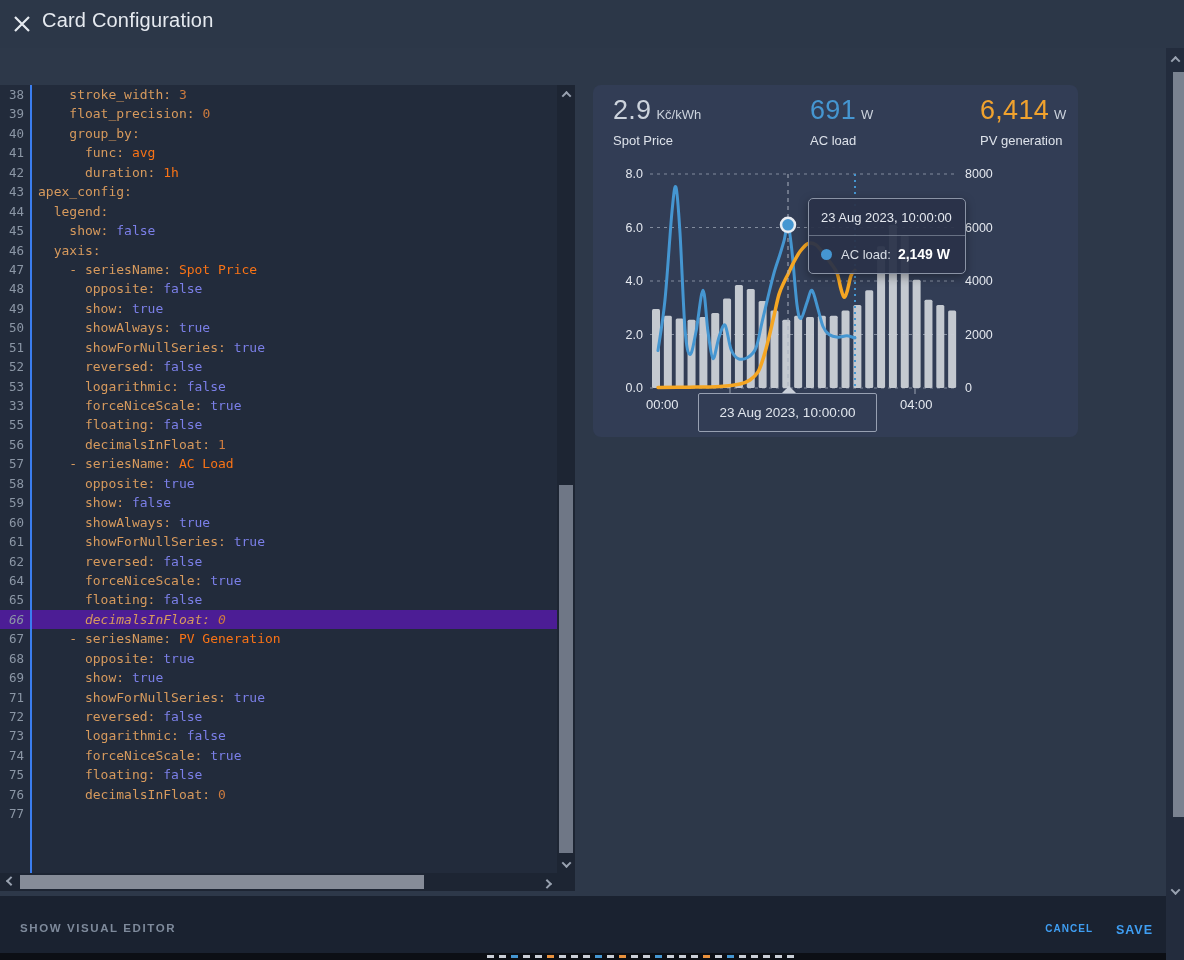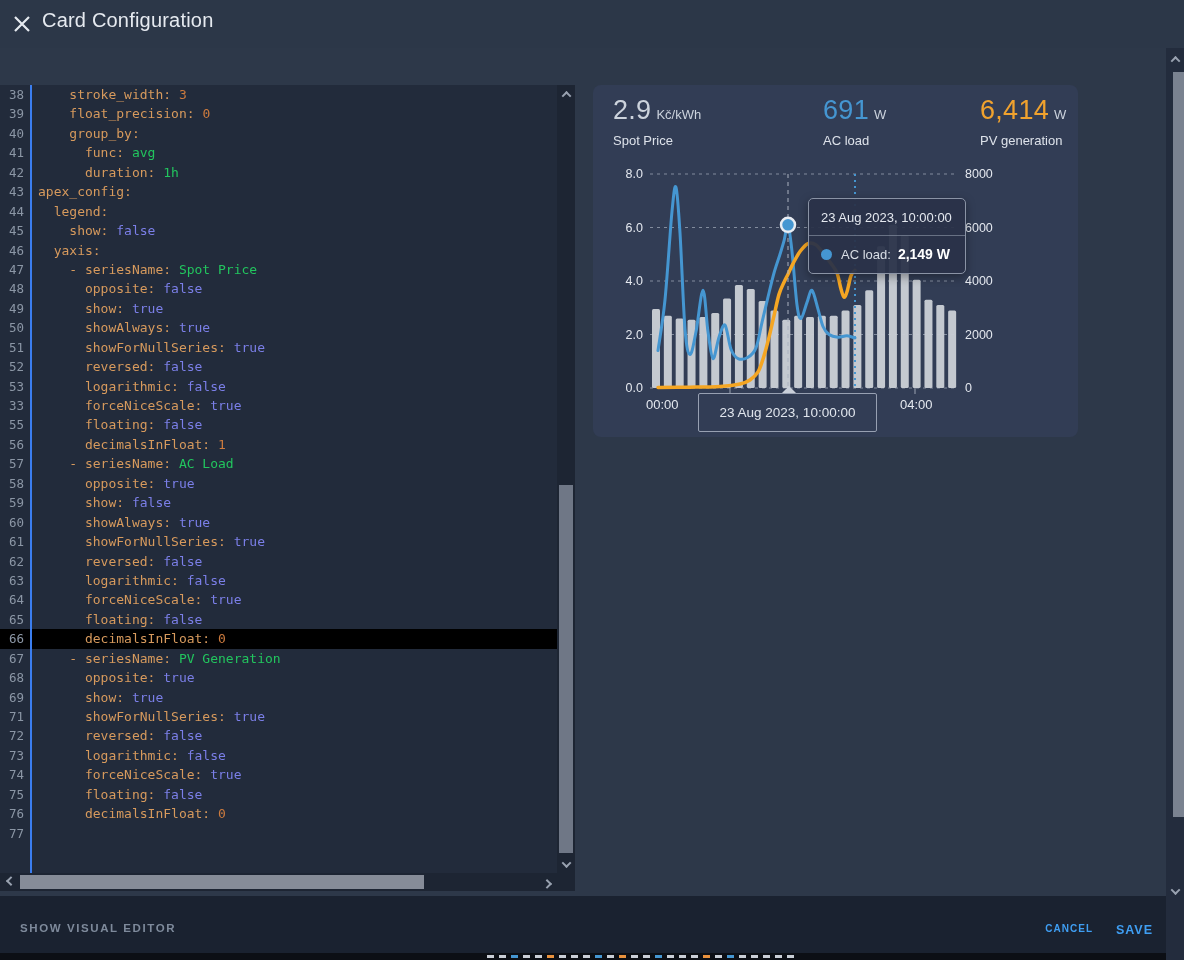--- a/index.html
+++ b/index.html
@@ -11,27 +11,27 @@
   .titlebar { position:absolute; left:0; top:0; width:1184px; height:48px; background:#2c3748; }
   .close-btn { position:absolute; left:8px; top:10px; width:28px; height:28px; cursor:pointer; }
   .close-btn svg { width:100%; height:100%; }
   .page-title { position:absolute; left:42px; top:9px; font-size:20px; color:#e6eaf0; letter-spacing:.2px; }
 
   
   .editor { position:absolute; left:0; top:85px; width:575px; height:788px; background:#222b3b; overflow:hidden; }
   .gutter-accent { position:absolute; left:30px; top:0; width:2px; height:100%; background:#3b7ef0; }
   .code-line { position:relative; height:19.45px; line-height:19.45px; white-space:pre;
                font-family:"DejaVu Sans Mono", monospace; font-size:13px; }
-  .code-line.active { background:#000000; }
+  .code-line.active { background:#4c1d95;font-style:italic; }
   .ln { display:inline-block; width:24px; text-align:right; color:#8b96a5; font-size:12.5px;
         padding-right:0; margin-right:14px; }
   .tok-key { color:#d79a5d; }
   .tok-num { color:#cd7b3e; }
   .tok-bool { color:#7b7fe8; }
-  .tok-str { color:#22c55e; }
+  .tok-str { color:#f97316; }
   .tok-dash { color:#d79a5d; }
 
   
   .vscroll { position:absolute; left:557px; top:85px; width:18px; height:788px; background:#1d2533; }
   .vscroll .thumb { position:absolute; left:2px; width:14px; background:#6f7786; }
   .hscroll { position:absolute; left:0; top:873px; width:575px; height:18px; background:#1d2533; }
   .hscroll .thumb { position:absolute; top:2px; height:14px; background:#868c98; }
   .sb-btn { position:absolute; width:18px; height:18px; display:flex; align-items:center; justify-content:center; cursor:pointer; }
   .chev { width:7px; height:7px; border-left:2px solid #99a2b0; border-top:2px solid #99a2b0; }
   .chev.up { transform:rotate(45deg) translate(1px,1px); }
@@ -120,21 +120,20 @@
         <div class="code-line"><span class="ln">53</span><span>      <span class="tok-key">logarithmic:</span> <span class="tok-bool">false</span></span></div>
         <div class="code-line"><span class="ln">33</span><span>      <span class="tok-key">forceNiceScale:</span> <span class="tok-bool">true</span></span></div>
         <div class="code-line"><span class="ln">55</span><span>      <span class="tok-key">floating:</span> <span class="tok-bool">false</span></span></div>
         <div class="code-line"><span class="ln">56</span><span>      <span class="tok-key">decimalsInFloat:</span> <span class="tok-num">1</span></span></div>
         <div class="code-line"><span class="ln">57</span><span>    <span class="tok-dash">- </span><span class="tok-key">seriesName:</span> <span class="tok-str">AC Load</span></span></div>
         <div class="code-line"><span class="ln">58</span><span>      <span class="tok-key">opposite:</span> <span class="tok-bool">true</span></span></div>
         <div class="code-line"><span class="ln">59</span><span>      <span class="tok-key">show:</span> <span class="tok-bool">false</span></span></div>
         <div class="code-line"><span class="ln">60</span><span>      <span class="tok-key">showAlways:</span> <span class="tok-bool">true</span></span></div>
         <div class="code-line"><span class="ln">61</span><span>      <span class="tok-key">showForNullSeries:</span> <span class="tok-bool">true</span></span></div>
         <div class="code-line"><span class="ln">62</span><span>      <span class="tok-key">reversed:</span> <span class="tok-bool">false</span></span></div>
-        <div class="code-line"><span class="ln">63</span><span>      <span class="tok-key">logarithmic:</span> <span class="tok-bool">false</span></span></div>
         <div class="code-line"><span class="ln">64</span><span>      <span class="tok-key">forceNiceScale:</span> <span class="tok-bool">true</span></span></div>
         <div class="code-line"><span class="ln">65</span><span>      <span class="tok-key">floating:</span> <span class="tok-bool">false</span></span></div>
         <div class="code-line active"><span class="ln">66</span><span>      <span class="tok-key">decimalsInFloat:</span> <span class="tok-num">0</span></span></div>
         <div class="code-line"><span class="ln">67</span><span>    <span class="tok-dash">- </span><span class="tok-key">seriesName:</span> <span class="tok-str">PV Generation</span></span></div>
         <div class="code-line"><span class="ln">68</span><span>      <span class="tok-key">opposite:</span> <span class="tok-bool">true</span></span></div>
         <div class="code-line"><span class="ln">69</span><span>      <span class="tok-key">show:</span> <span class="tok-bool">true</span></span></div>
         <div class="code-line"><span class="ln">71</span><span>      <span class="tok-key">showForNullSeries:</span> <span class="tok-bool">true</span></span></div>
         <div class="code-line"><span class="ln">72</span><span>      <span class="tok-key">reversed:</span> <span class="tok-bool">false</span></span></div>
         <div class="code-line"><span class="ln">73</span><span>      <span class="tok-key">logarithmic:</span> <span class="tok-bool">false</span></span></div>
         <div class="code-line"><span class="ln">74</span><span>      <span class="tok-key">forceNiceScale:</span> <span class="tok-bool">true</span></span></div>
@@ -161,21 +160,21 @@
       </div>
     <div class="thumb" style="left:20px;width:404px;"></div>
     <div class="sb-btn" style="left:539px;top:0;">
         <span class="chev right"></span>
       </div>
   </div>
 
   <div class="card">
     <div id="stats">
         <div class="stat" style="left: 20px;"><span class="val" style="color:#ccd3dc">2.9</span><span class="unit">Kč/kWh</span><div class="lbl">Spot Price</div></div>
-        <div class="stat" style="left: 230px;"><span class="val" style="color:#4596d1">691</span><span class="unit">W</span><div class="lbl">AC load</div></div>
+        <div class="stat" style="left: 217px;"><span class="val" style="color:#4596d1">691</span><span class="unit">W</span><div class="lbl">AC load</div></div>
         <div class="stat" style="left: 387px;"><span class="val" style="color:#f0a22e">6,414</span><span class="unit">W</span><div class="lbl">PV generation</div></div>
       </div>
 
     <div id="y-left-labels">
         <div class="ylab left" style="top: 82px;">8.0</div>
         <div class="ylab left" style="top: 135.5px;">6.0</div>
         <div class="ylab left" style="top: 189px;">4.0</div>
         <div class="ylab left" style="top: 242.5px;">2.0</div>
         <div class="ylab left" style="top: 296px;">0.0</div>
       </div>

